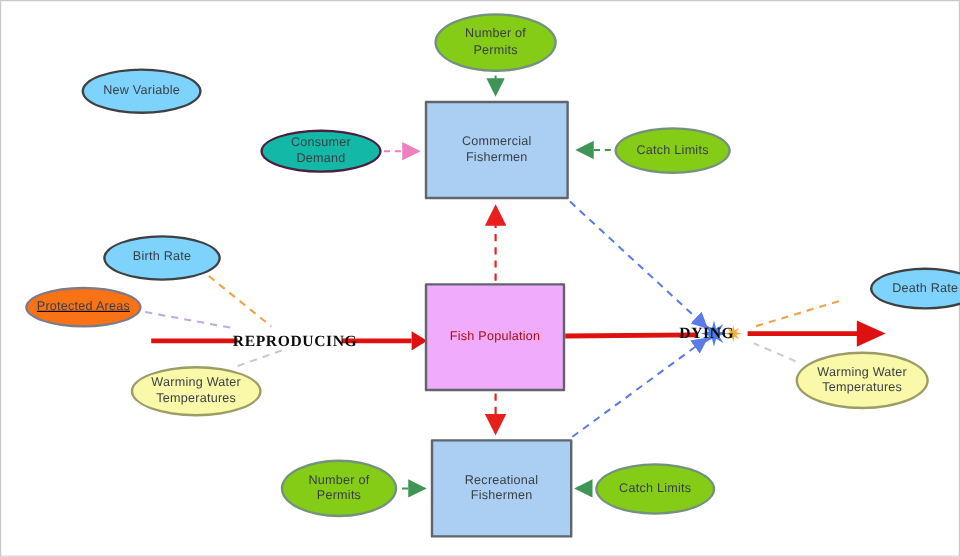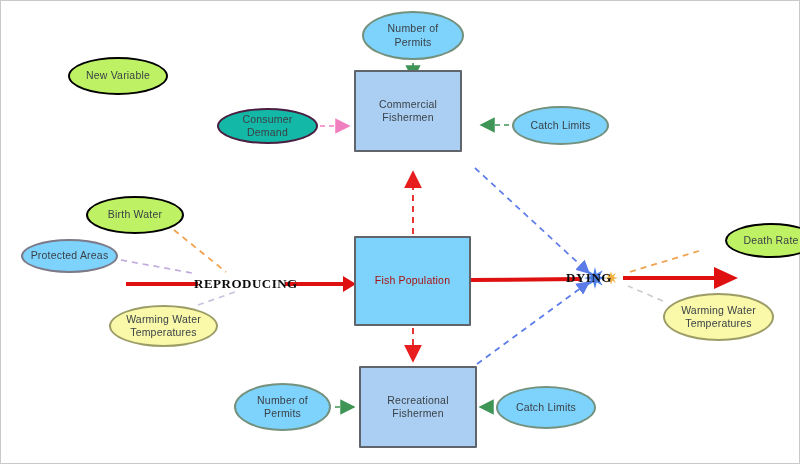--- a/index.html
+++ b/index.html
@@ -24,27 +24,27 @@
   }
   .node-label{
     white-space:pre-line;
     font-size:10.5px;
     line-height:1.25;
     color:#3a3f46;
     letter-spacing:0.2px;
   }
   .ellipse{border-radius:50%;}
   .rect{border-radius:1px;}
-  .peach {background:#bef264;border:2px solid #000000;}
-  .green {background:#7dd3fc;border:2px solid #74917e;}
+  .peach {background:#7dd3fc;border:2px solid #404040;}
+  .green {background:#84cc16;border:2px solid #74917e;}
   .pink  {background:#14b8a6;border:2px solid #4a1f42;}
-  .purple{background:#7dd3fc;border:2px solid #7d7a89;}
+  .purple{background:#f97316;border:2px solid #7d7a89;text-decoration:underline;}
   .yellow{background:#f9f9a9;border:2px solid #9c9c66;}
   .bluebox{background:#aacff2;border:2px solid #60656c;}
-  .redbox{background:#7dd3fc;border:2px solid #60656c;}
+  .redbox{background:#f0abfc;border:2px solid #60656c;}
   .redbox .node-label{color:#a81111;}
   .flow-label{
     position:absolute;
     font-family:Liberation Serif, serif;
     font-weight:bold;
     font-size:13px;
     letter-spacing:0.5px;
     color:#0c0c0c;
     text-align:center;
   }
@@ -107,31 +107,31 @@
   <div class="node ellipse green" style="left:361px;top:10px;width:102px;height:49px">
     <span class="node-label">Number of
 Permits</span>
   </div>
 
   <div class="node ellipse pink" style="left:216px;top:107px;width:101px;height:36px">
     <span class="node-label">Consumer
 Demand</span>
   </div>
 
-  <div class="node rect bluebox" style="left:353px;top:69px;width:108px;height:82px">
+  <div class="node rect bluebox" style="left:353px;top:83px;width:120px;height:82px">
     <span class="node-label">Commercial
 Fishermen</span>
   </div>
 
   <div class="node ellipse green" style="left:511px;top:105px;width:97px;height:39px">
     <span class="node-label">Catch Limits</span>
   </div>
 
   <div class="node ellipse peach" style="left:85px;top:195px;width:98px;height:38px">
-    <span class="node-label">Birth Water</span>
+    <span class="node-label">Birth Rate</span>
   </div>
 
   <div class="node ellipse purple" style="left:20px;top:238px;width:97px;height:34px">
     <span class="node-label">Protected Areas</span>
   </div>
 
   <div class="node ellipse yellow" style="left:108px;top:304px;width:109px;height:42px">
     <span class="node-label">Warming Water
 Temperatures</span>
   </div>

